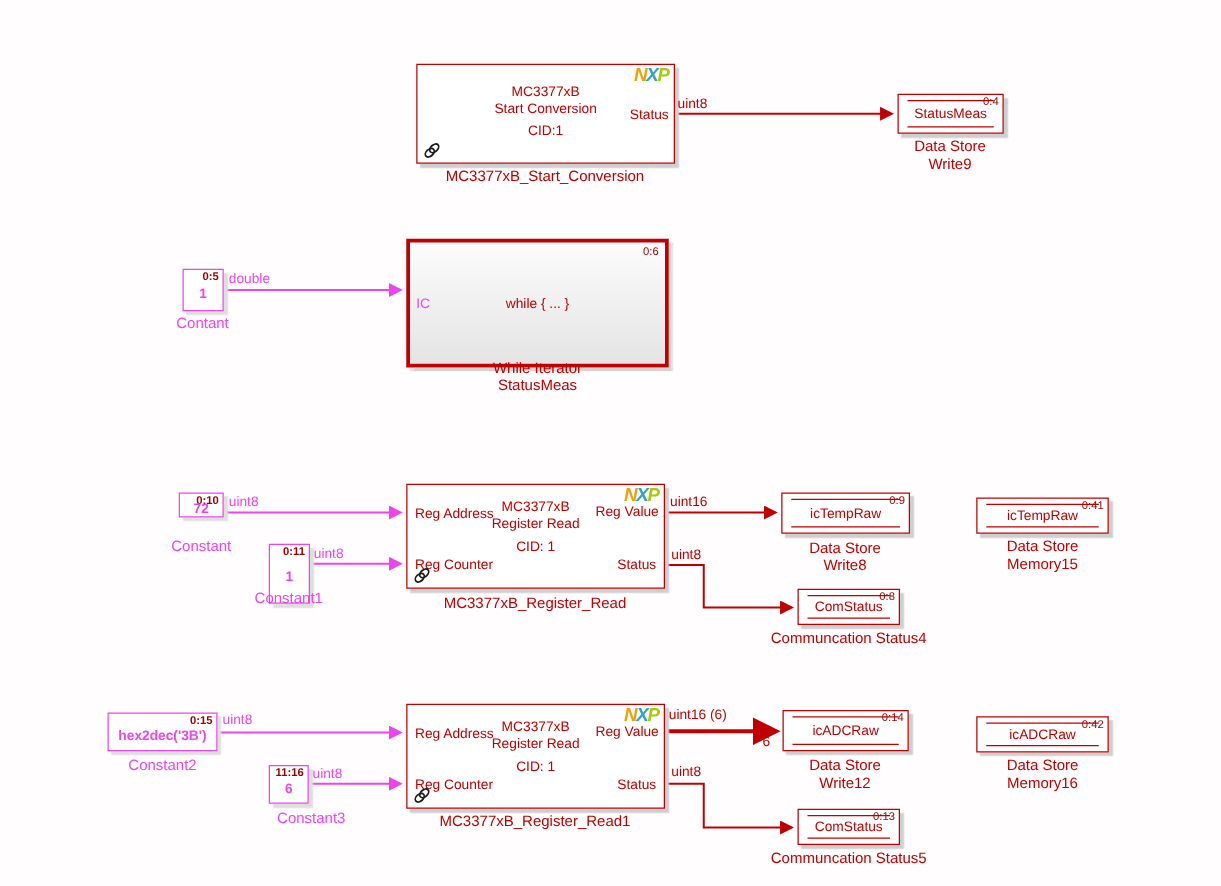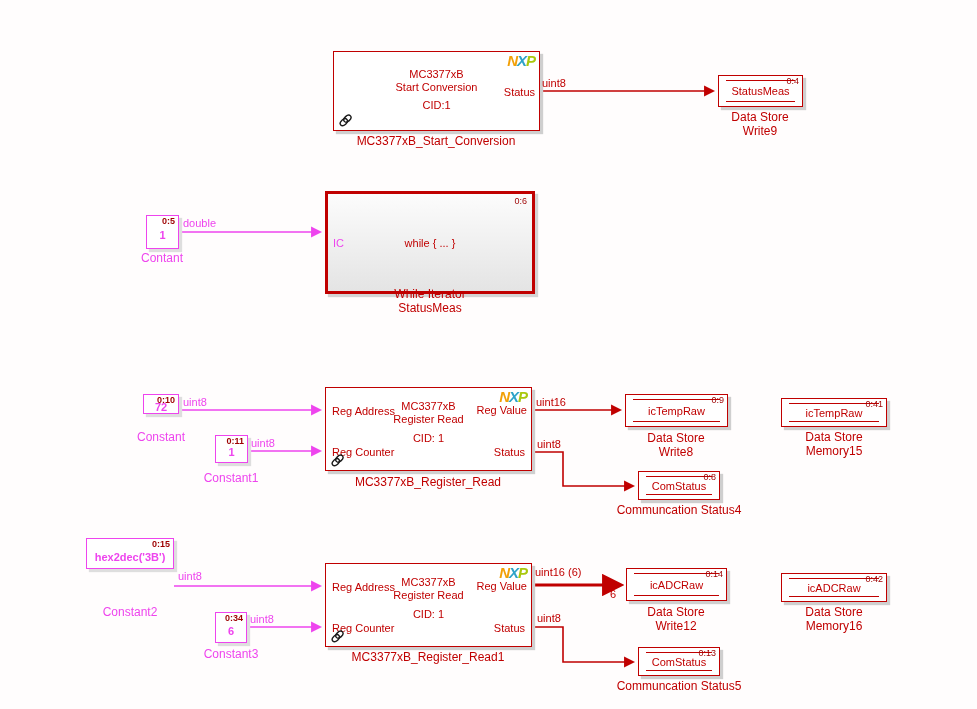--- a/index.html
+++ b/index.html
@@ -118,21 +118,21 @@
     <div>StatusMeas</div>
   </div>
 
   <div class="const" style="left:143px;top:394px;width:36px;height:20px">
     <div class="badge">0:10</div>
     <div class="cval">72</div>
   </div>
   <div class="nlabel mag" style="left:161px;top:430px">Constant</div>
   <span class="sig mag" style="left:183px;top:396px">uint8</span>
 
-  <div class="const" style="left:215px;top:435px;width:33px;height:28px">
+  <div class="const" style="left:215px;top:435px;width:33px;height:48px">
     <div class="badge">0:11</div>
     <div class="cval">1</div>
   </div>
   <div class="nlabel mag" style="left:231px;top:471px">Constant1</div>
   <span class="sig mag" style="left:251px;top:437px">uint8</span>
 
   <div class="mblk" style="left:325px;top:387px;width:207px;height:84px">
     <div class="nxp"><span class="ln">N</span><span class="lx">X</span><span class="lp">P</span></div>
     <div class="title" style="top:12px">
       <div>MC3377xB</div>
@@ -175,32 +175,32 @@
     <div class="ds-line top"></div>
     <div class="ds-name">icTempRaw</div>
     <div class="ds-line bot"></div>
     <div class="badge">0:41</div>
   </div>
   <div class="nlabel" style="left:834px;top:430px">
     <div>Data Store</div>
     <div>Memory15</div>
   </div>
 
-  <div class="const" style="left:86px;top:538px;width:88px;height:31px">
+  <div class="const" style="left:86px;top:570px;width:88px;height:31px">
     <div class="badge">0:15</div>
     <div class="cval">hex2dec('3B')</div>
   </div>
   <div class="nlabel mag" style="left:130px;top:605px">Constant2</div>
   <span class="sig mag" style="left:178px;top:570px">uint8</span>
 
   <div class="const" style="left:215px;top:612px;width:32px;height:31px">
-    <div class="badge">0:34</div>
+    <div class="badge">11:16</div>
     <div class="cval">6</div>
   </div>
-  <div class="nlabel mag" style="left:231px;top:647px">Constant3</div>
+  <div class="nlabel mag" style="left:249px;top:647px">Constant3</div>
   <span class="sig mag" style="left:250px;top:613px">uint8</span>
 
   <div class="mblk" style="left:325px;top:563px;width:207px;height:84px">
     <div class="nxp"><span class="ln">N</span><span class="lx">X</span><span class="lp">P</span></div>
     <div class="title" style="top:12px">
       <div>MC3377xB</div>
       <div>Register Read</div>
     </div>
     <div class="cid" style="top:44px">CID: 1</div>
     <div class="port" style="left:6px;top:17px">Reg Address</div>

